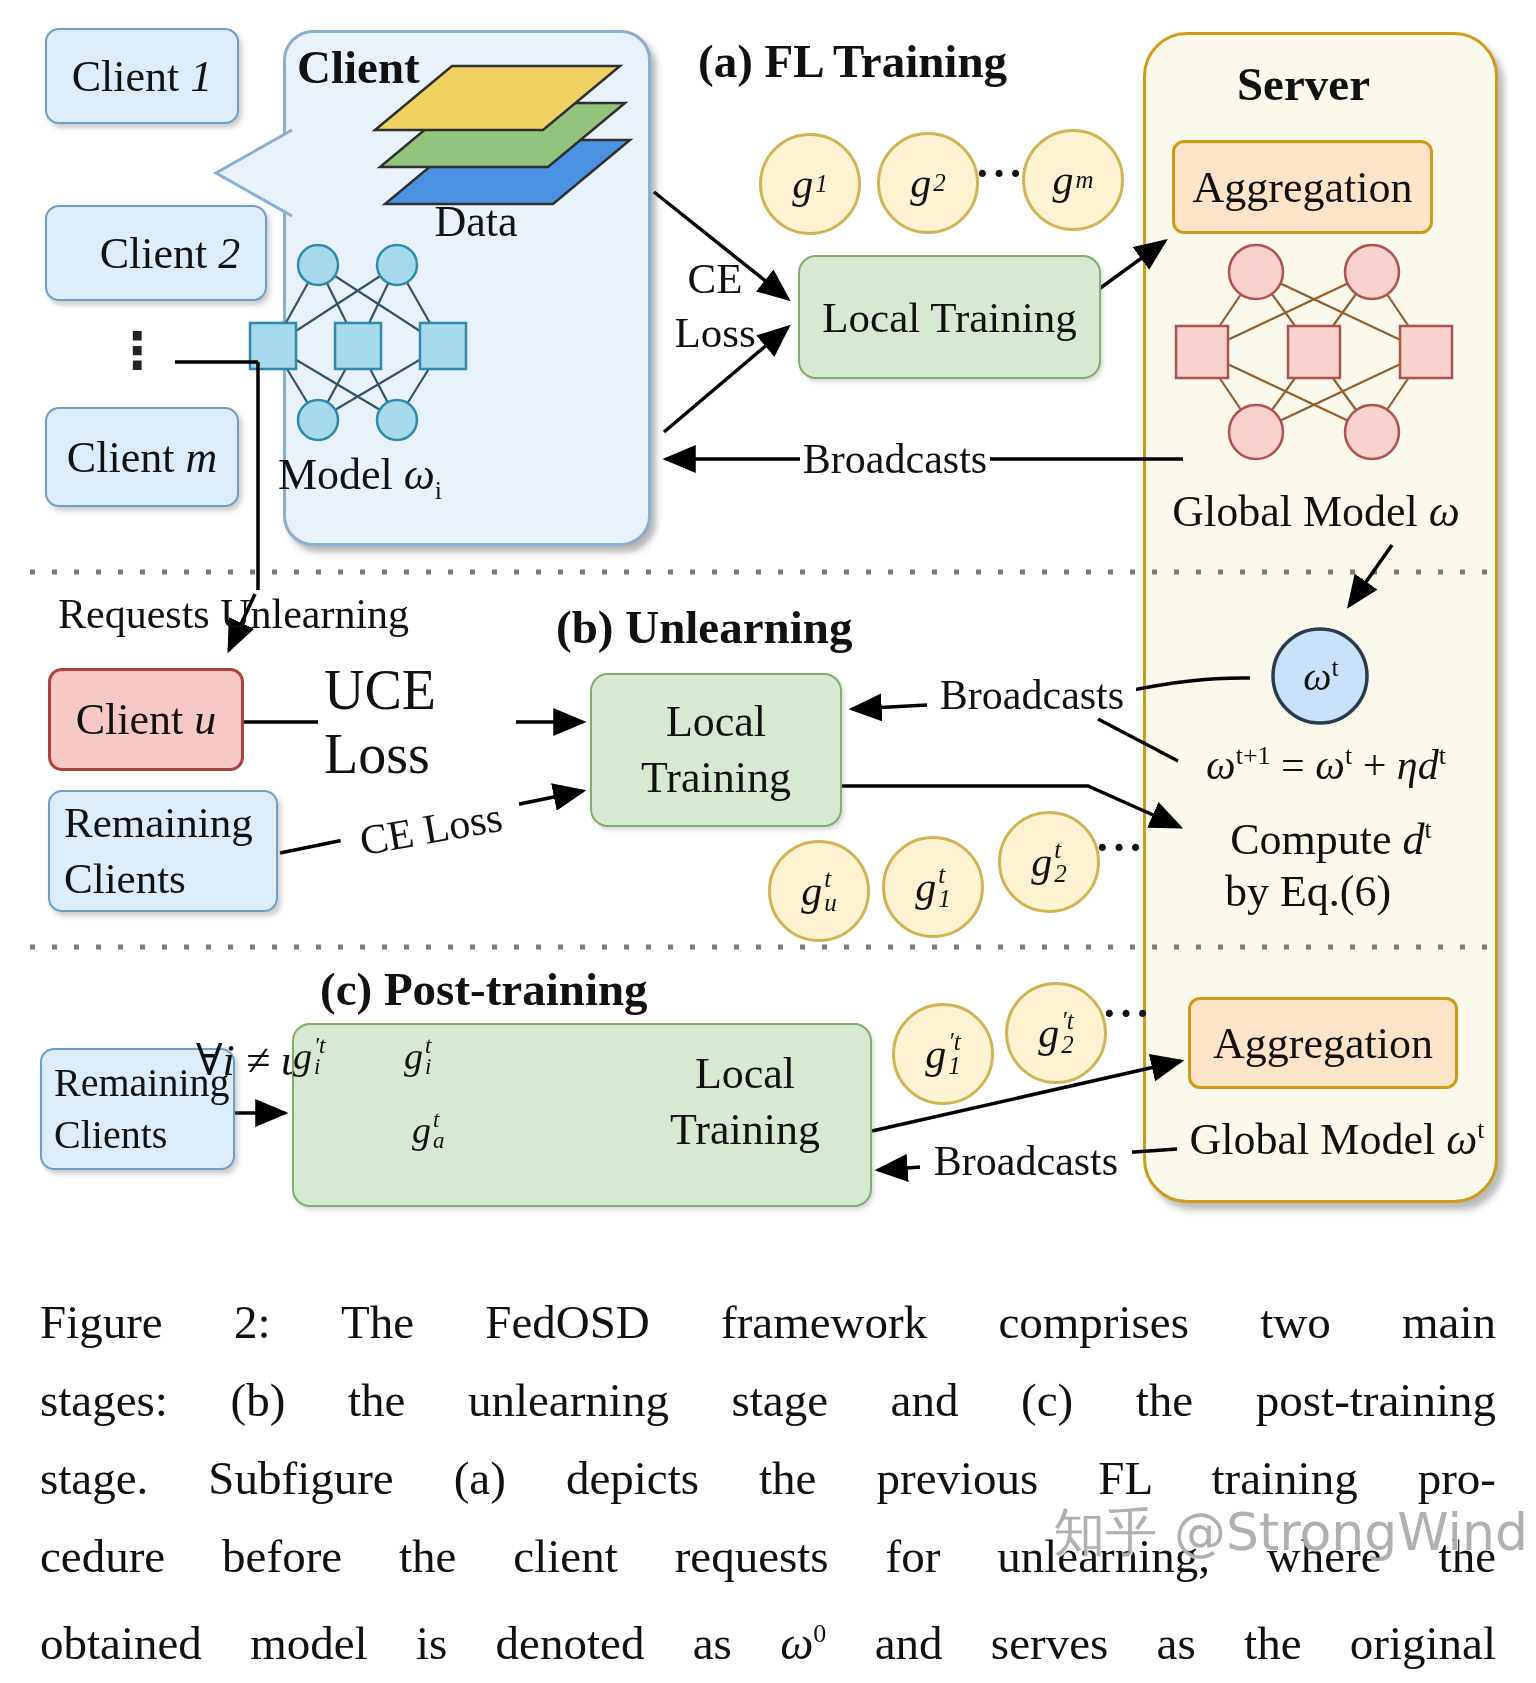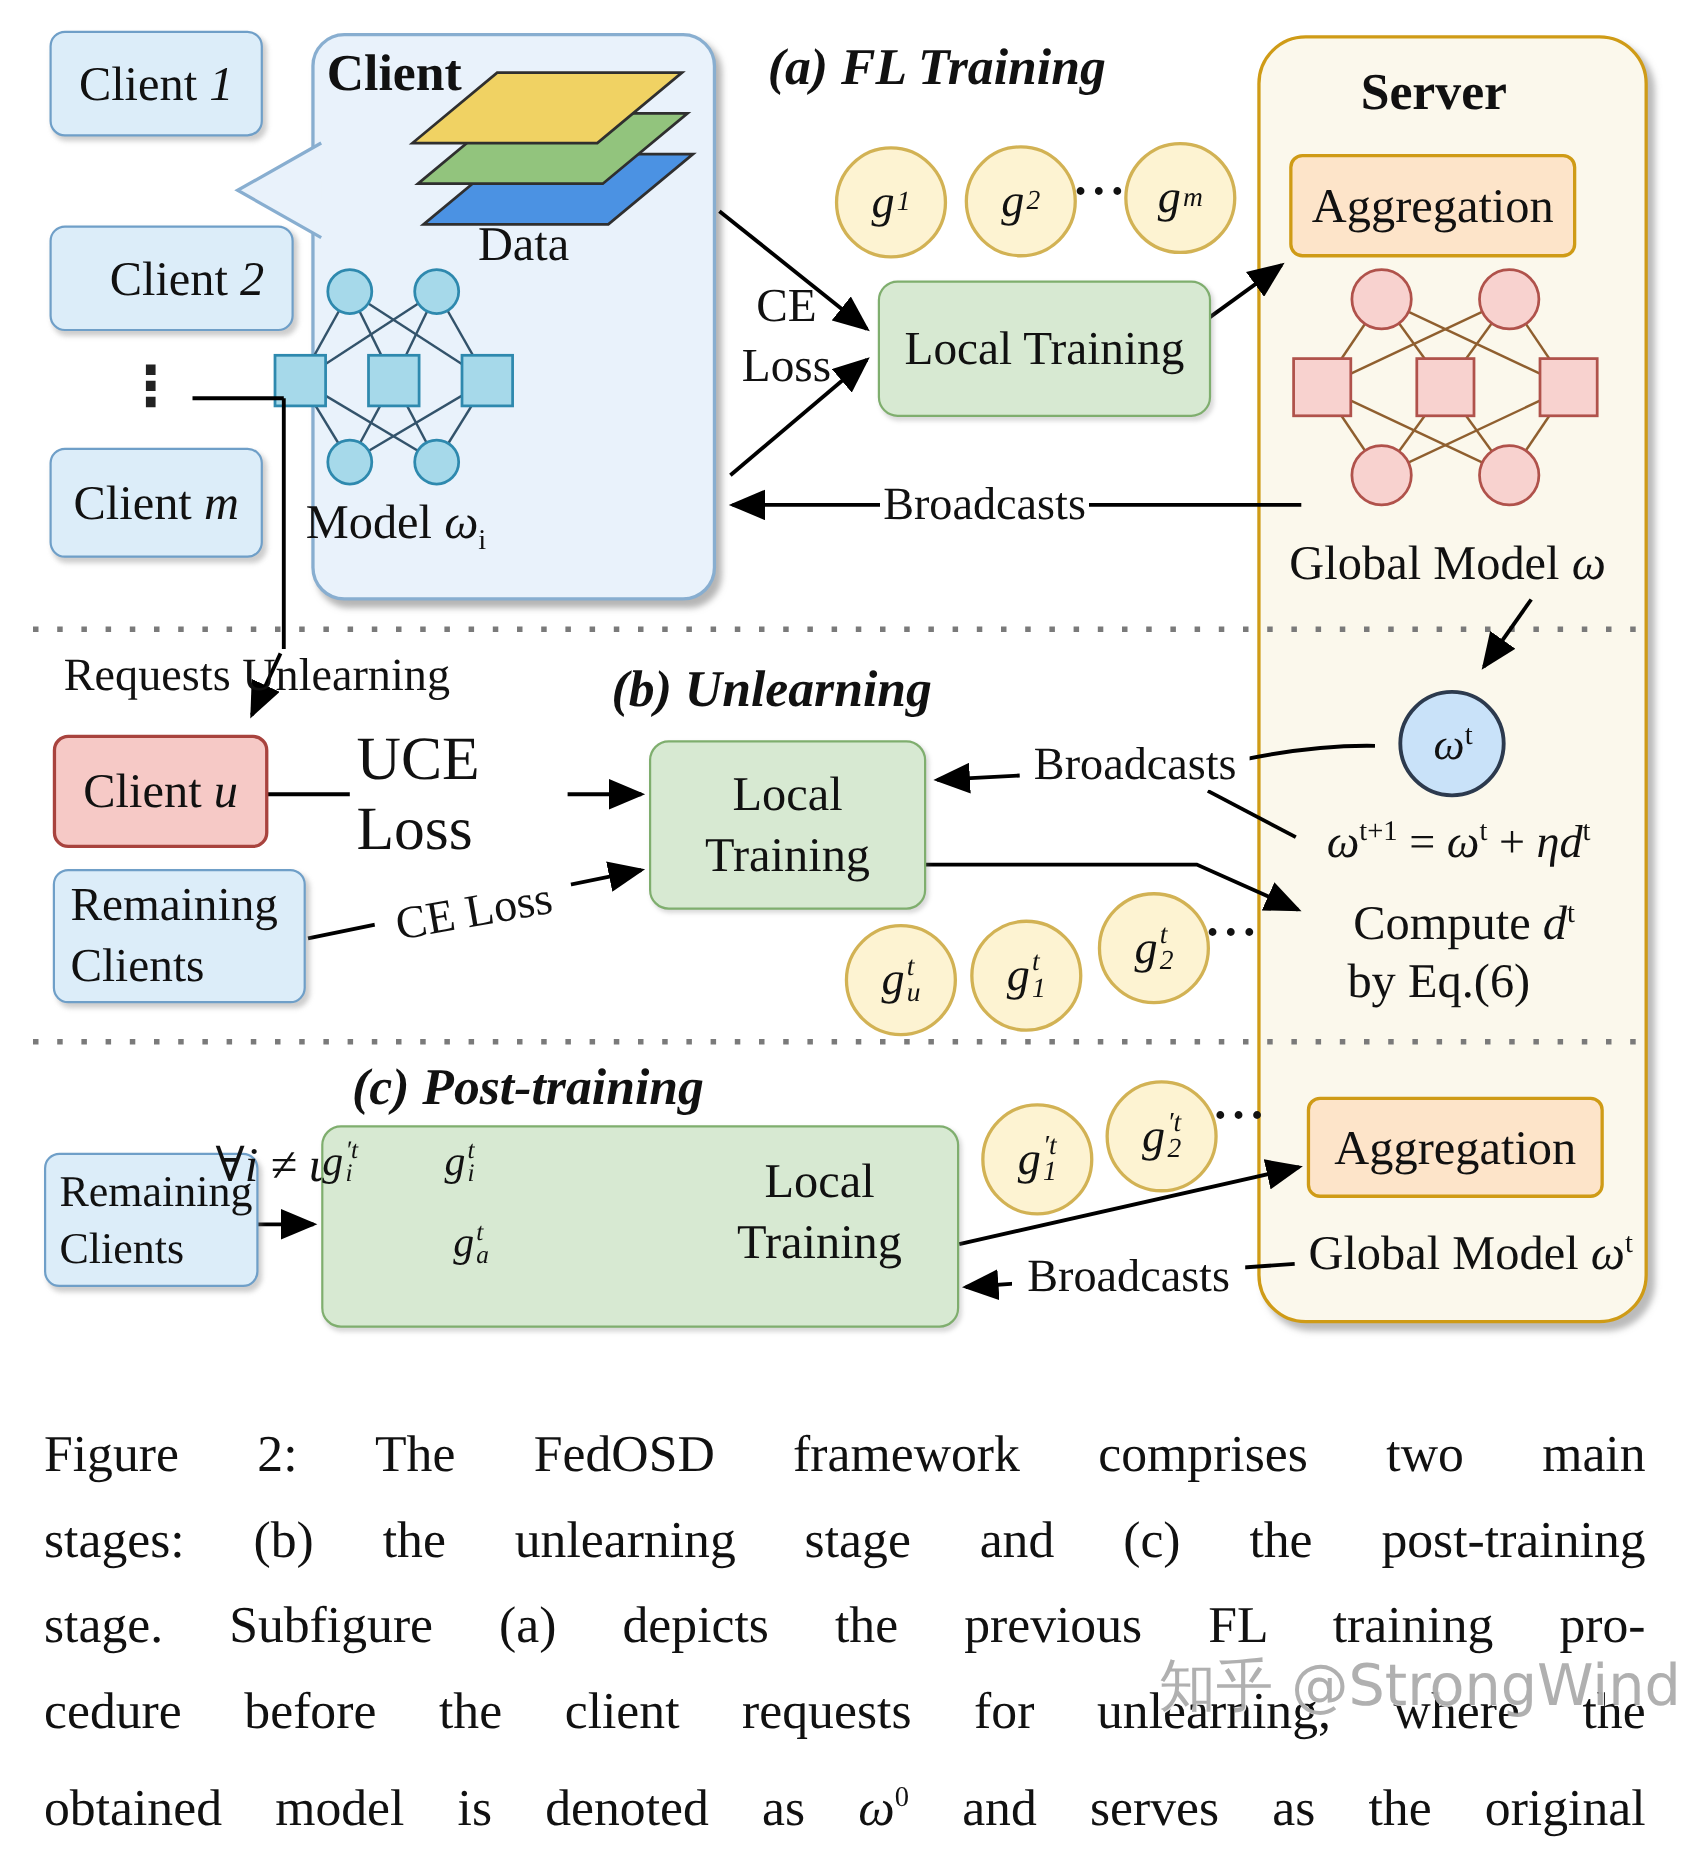--- a/index.html
+++ b/index.html
@@ -15,21 +15,21 @@
          box-shadow:6px 7px 6px rgba(120,120,120,.5);}
   
   .client-box{background:#dcedf9;border:2.5px solid #6f9fc8;border-radius:14px;font-size:44px;
               box-shadow:3px 4px 5px rgba(130,130,130,.4);}
   .red-box{background:#f6c9c6;border:3px solid #a8433e;border-radius:14px;font-size:44px;}
   .green-box{background:#d7e9d2;border:2.5px solid #7fae6e;border-radius:18px;
              box-shadow:2px 3px 4px rgba(130,130,130,.3);}
   .agg{background:#fde4c9;border:3px solid #cf9b16;border-radius:12px;font-size:44px;}
   .ycircle{background:#fdf3d2;border:3px solid #d2b254;border-radius:50%;width:96px;height:96px;}
   .lbl-bg{background:#fff;padding:0 6px;}
-  .title-i{font-weight:bold;font-style:italic;font-size:47px;white-space:nowrap;}
+  .title-i{font-weight:bold;font-size:47px;white-space:nowrap;}
   .nowrap{white-space:nowrap;}
   
   .gc{display:flex;align-items:center;justify-content:center;font-style:italic;}
   .gc .b{font-size:42px;}
   .gc .col{display:inline-flex;flex-direction:column;align-items:flex-start;
            font-size:25px;line-height:24px;margin-left:2px;}
   .gc-sm .b{font-size:38px;}
   .gc-sm .col{font-size:23px;line-height:21px;}
   sup{font-size:26px;} sub{font-size:26px;}
   i{font-style:italic;}

